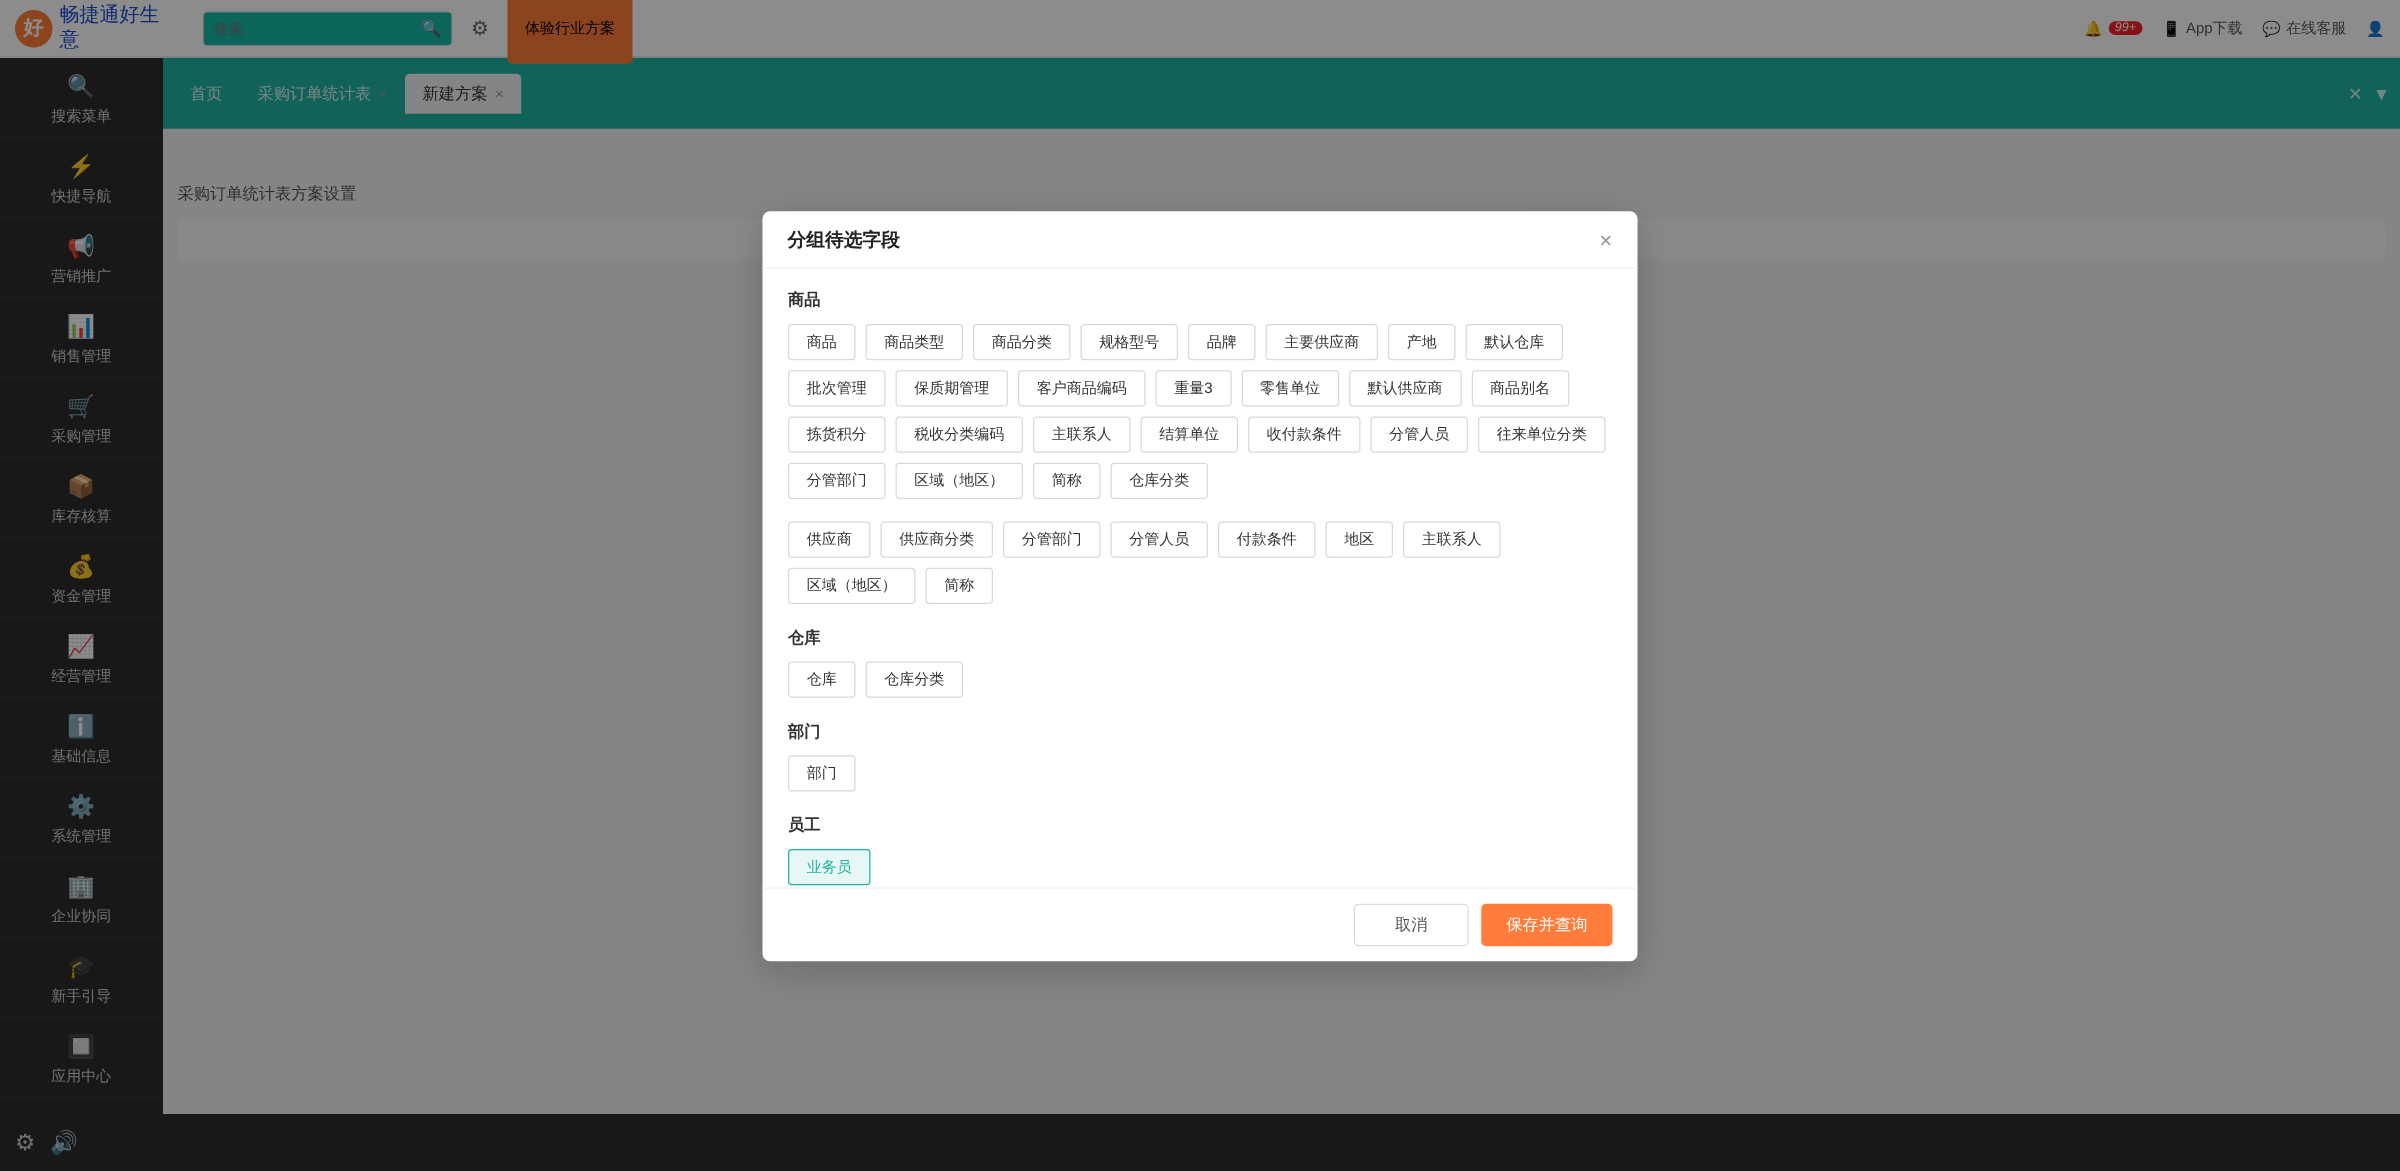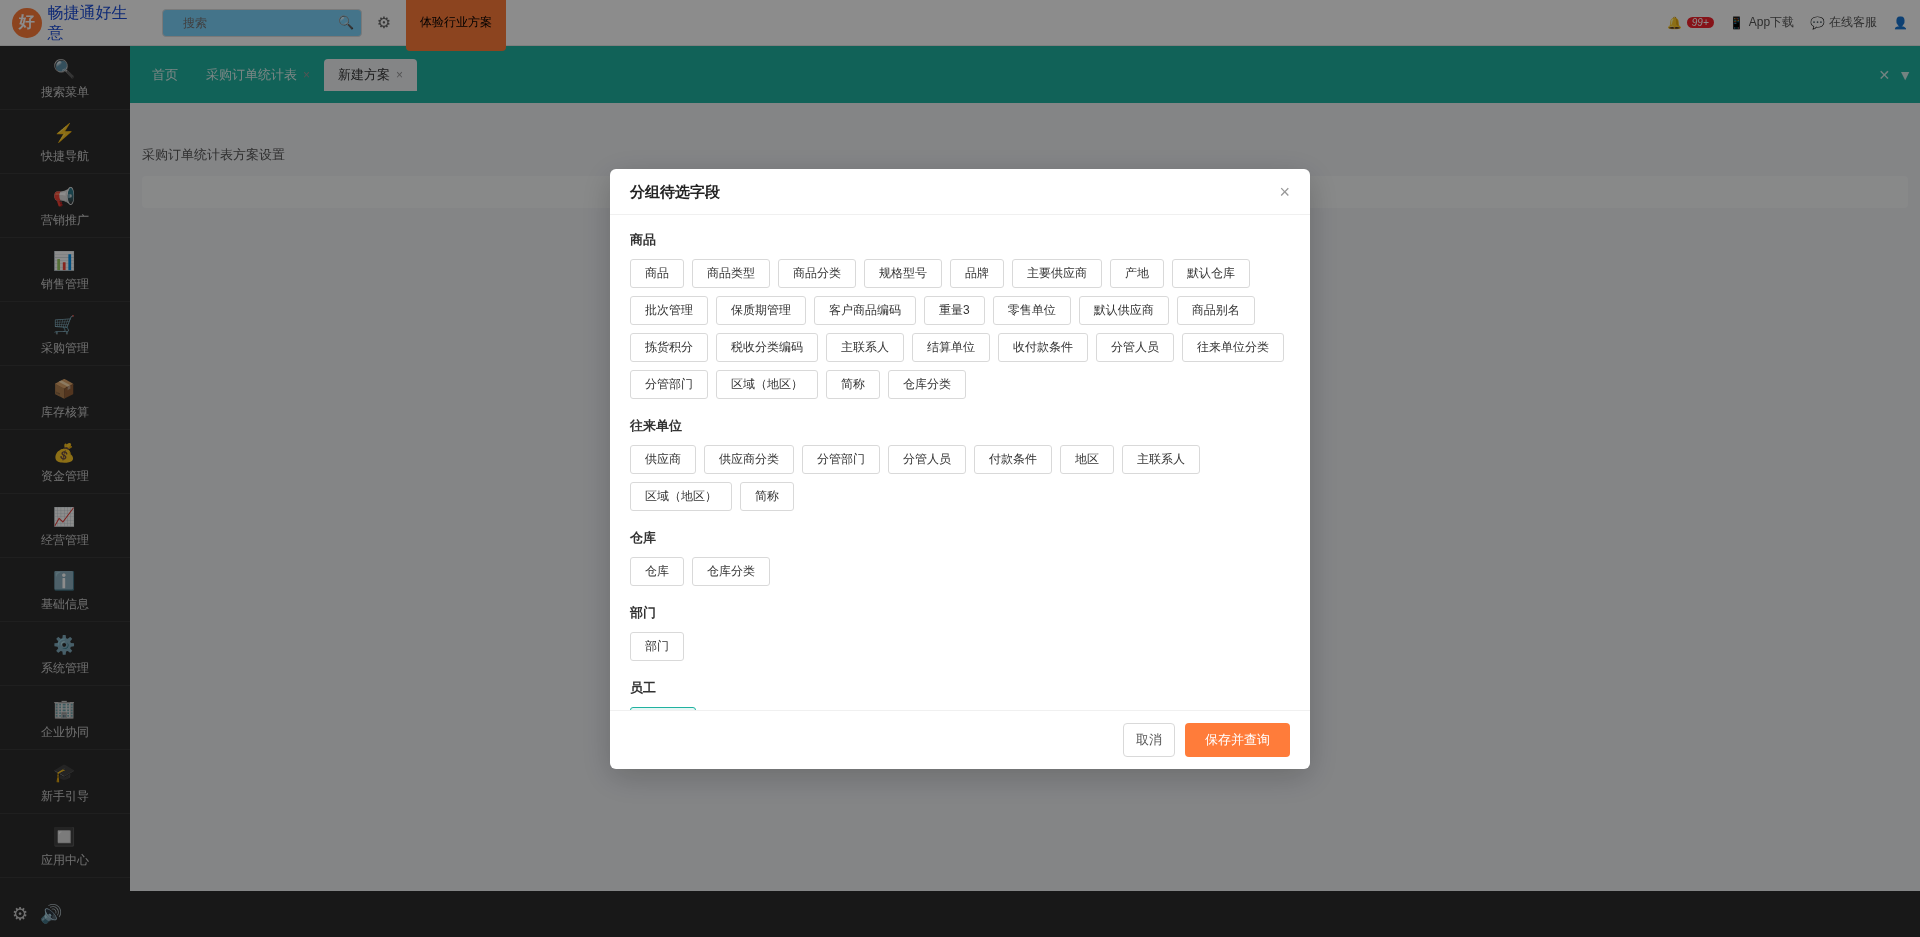--- a/index.html
+++ b/index.html
@@ -31,22 +31,22 @@
       color: white; font-size: 16px; font-weight: bold;
     }
     .logo-text { color: #1d4ed8; font-size: 16px; font-weight: normal; line-height: 1.2; }
     .header-search {
       flex: 1;
       max-width: 200px;
       height: 28px;
       border: 1px solid #ddd;
       border-radius: 4px;
       display: flex; align-items: center;
-      padding: 0 20px;
-      background: #7dd3fc;
+      padding: 0 8px;
+      background: #14b8a6;
       margin-left: 20px;
     }
     .header-search input {
       border: none; background: transparent; font-size: 12px; outline: none; flex: 1;
     }
     .header-gear {
       width: 28px; height: 28px;
       display: flex; align-items: center; justify-content: center;
       cursor: pointer; color: #666; font-size: 16px; margin-left: 8px;
     }
@@ -209,21 +209,21 @@
     .field-tag.selected { background: #e6f7f5; border-color: #20b2a0; color: #20b2a0; }
 
     .modal-footer {
       display: flex; justify-content: flex-end;
       padding: 12px 20px;
       border-top: 1px solid #f0f0f0;
       gap: 10px;
       flex-shrink: 0;
     }
     .btn-cancel {
-      padding: 7px 12px; border: 1px solid #d9d9d9; border-radius: 4px;
+      padding: 7px 32px; border: 1px solid #d9d9d9; border-radius: 4px;
       background: white; font-size: 13px; cursor: pointer; color: #555;
     }
     .btn-save {
       padding: 7px 20px; border: none; border-radius: 4px;
       background: #ff7c3a; color: white; font-size: 13px; cursor: pointer;
     }
 
     .bottom-bar {
       position: fixed;
       bottom: 0; left: 0; right: 0;
@@ -385,21 +385,20 @@
             <div class="field-tag">收付款条件</div>
             <div class="field-tag">分管人员</div>
             <div class="field-tag">往来单位分类</div>
             <div class="field-tag">分管部门</div>
             <div class="field-tag">区域（地区）</div>
             <div class="field-tag">简称</div>
             <div class="field-tag">仓库分类</div>
           </div>
         </div>
         <div class="field-section">
-          <div class="section-title">往来单位</div>
           <div class="field-tags">
             <div class="field-tag">供应商</div>
             <div class="field-tag">供应商分类</div>
             <div class="field-tag">分管部门</div>
             <div class="field-tag">分管人员</div>
             <div class="field-tag">付款条件</div>
             <div class="field-tag">地区</div>
             <div class="field-tag">主联系人</div>
             <div class="field-tag">区域（地区）</div>
             <div class="field-tag">简称</div>

